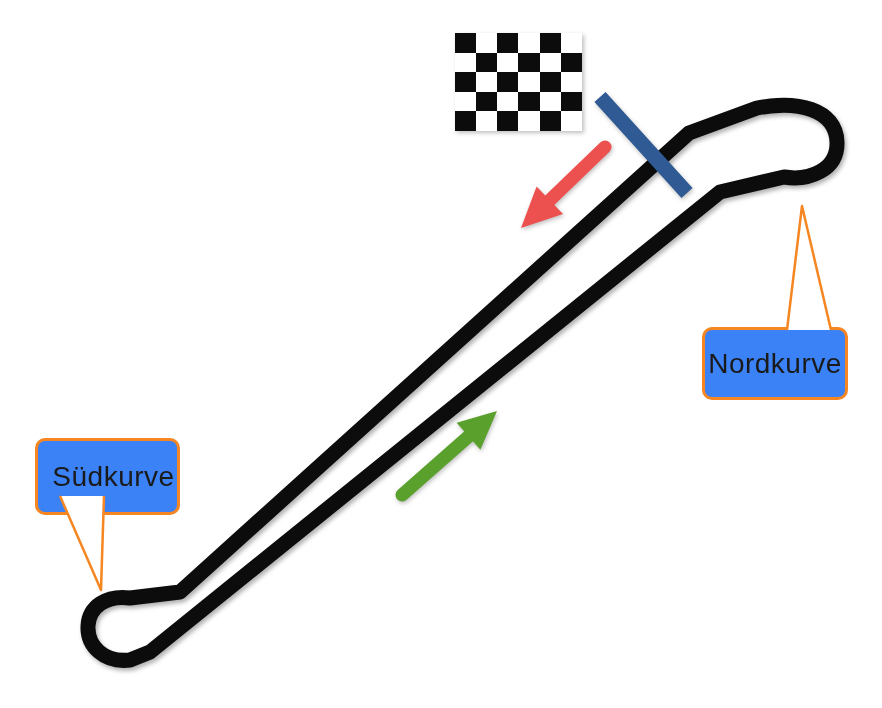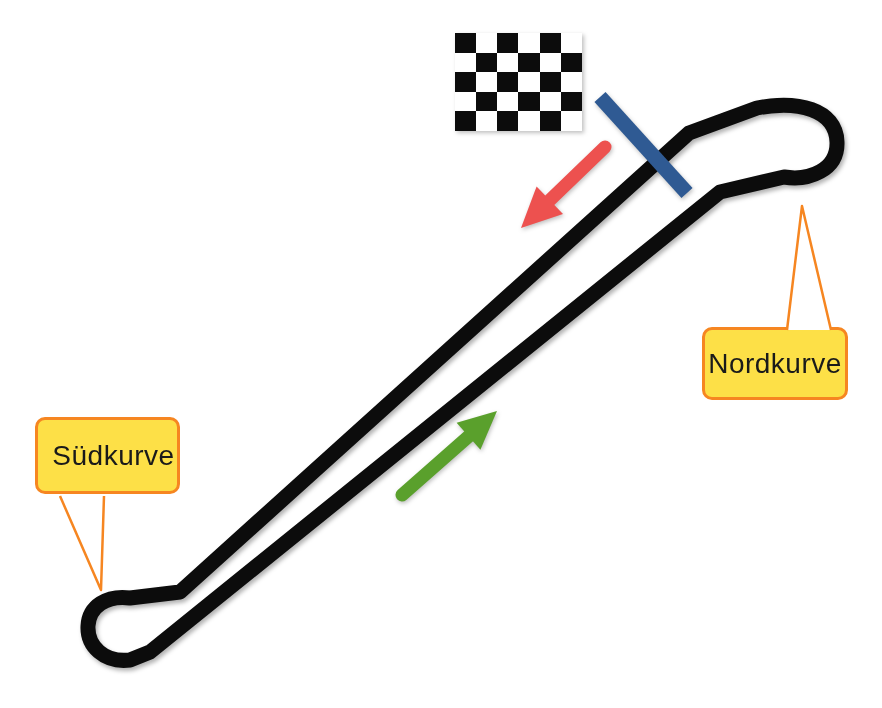--- a/index.html
+++ b/index.html
@@ -28,29 +28,29 @@
     filter: drop-shadow(2px 2px 2px rgba(0,0,0,0.25));
   }
   .flag > div { width: 100%; height: 100%; }
 
   
   .callout {
     position: absolute;
     box-sizing: border-box;
     border: 3px solid #F68621;
     border-radius: 10px;
-    background: #fde047;
+    background: #3b82f6;
     display: flex;
     align-items: center;
     justify-content: center;
     font-size: 28px;
     color: #1a1a1a;
     letter-spacing: 0.5px;
   }
-  .callout.south { left: 35px;  top: 417px; width: 145px; height: 77px; padding-left: 12px; }
+  .callout.south { left: 35px;  top: 438px; width: 145px; height: 77px; padding-left: 12px; }
   .callout.north { left: 702px; top: 327px; width: 146px; height: 73px; }
 
   
   svg.overlay {
     position: absolute;
     left: 0;
     top: 0;
     z-index: 5;
     pointer-events: none;
   }

